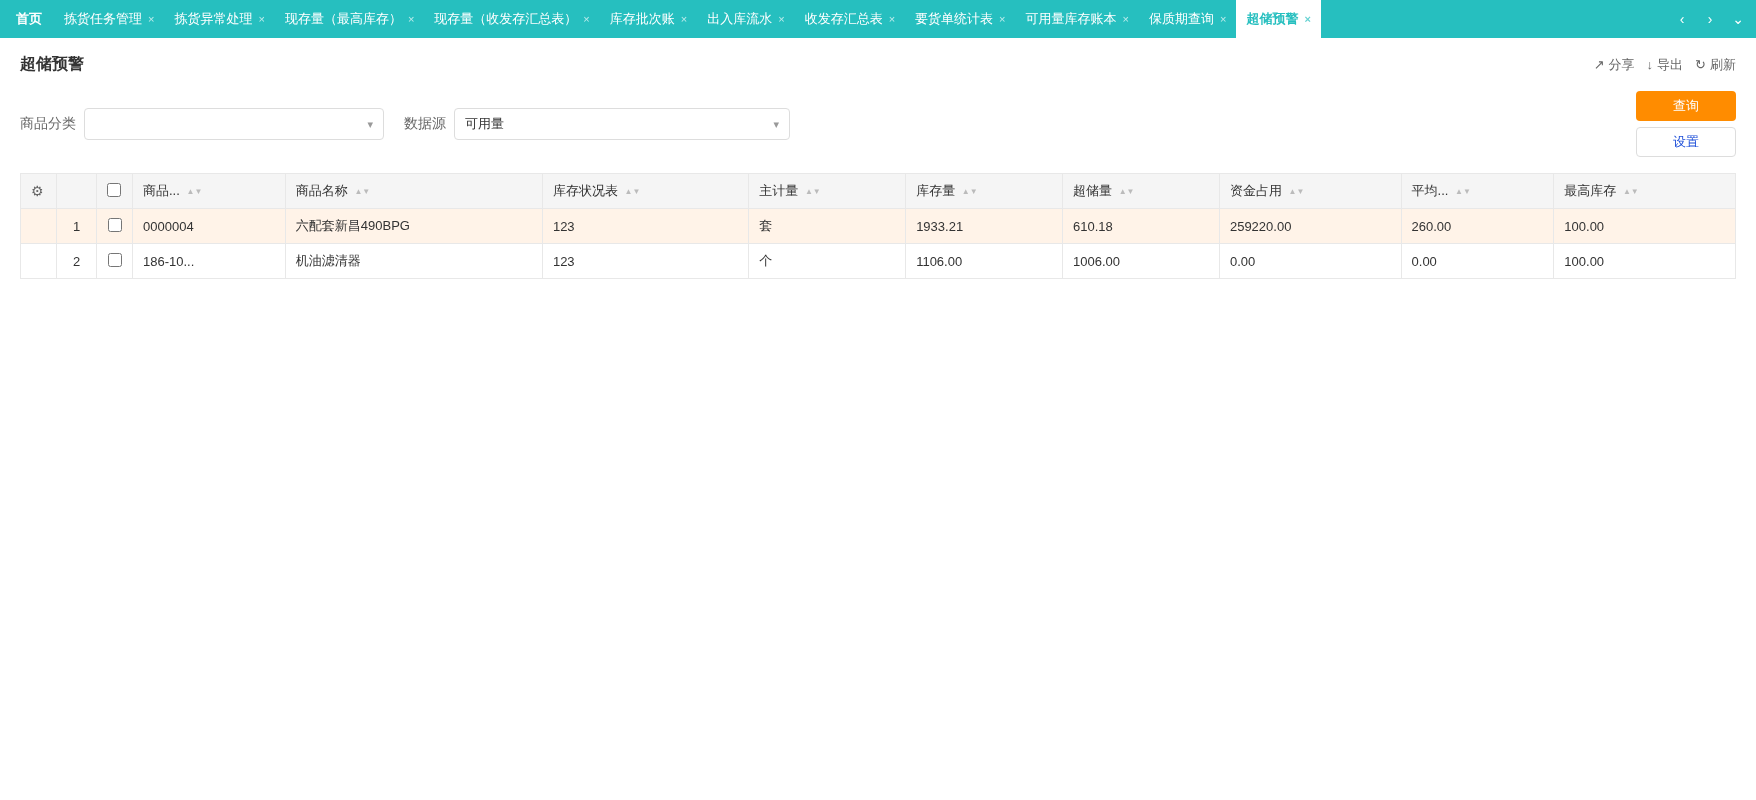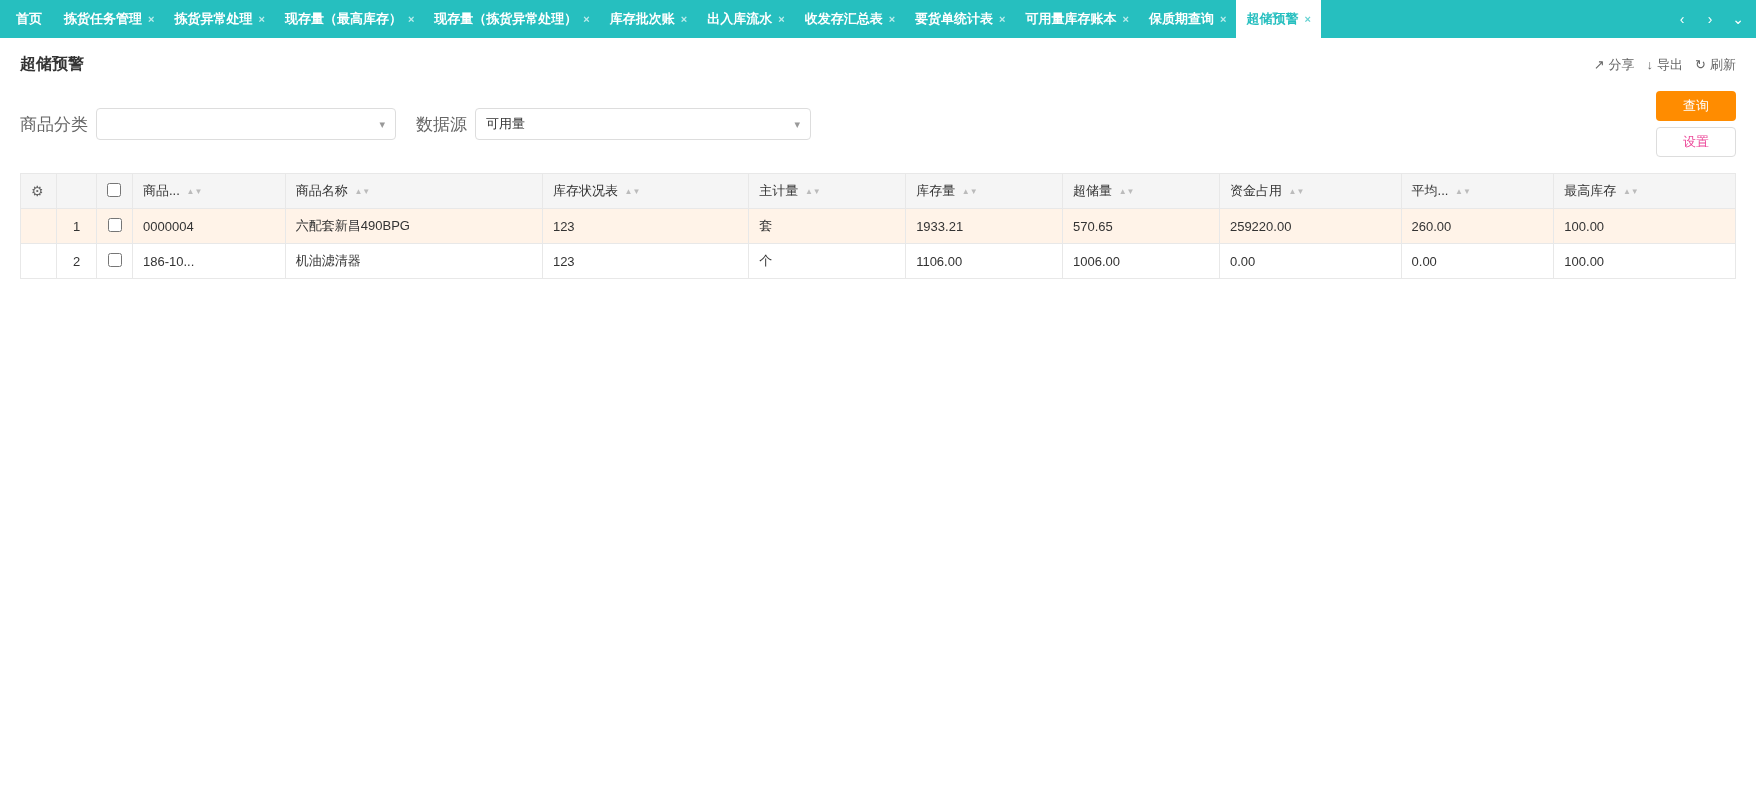--- a/index.html
+++ b/index.html
@@ -19,21 +19,20 @@
       display: flex;
       align-items: center;
       height: 38px;
       padding: 0 10px;
       color: #fff;
       font-size: 13px;
       cursor: pointer;
       white-space: nowrap;
       gap: 4px;
       flex-shrink: 0;
-      font-weight: bold;
     }
     .nav-item.active {
       background: #fff;
       color: #26bfbf;
       font-weight: bold;
     }
     .nav-close {
       font-size: 11px;
       margin-left: 2px;
       opacity: 0.7;
@@ -100,21 +99,21 @@
       margin-bottom: 16px;
       flex-wrap: wrap;
     }
     .filter-group {
       display: flex;
       align-items: center;
       gap: 8px;
     }
     .filter-label {
       color: #666;
-      font-size: 17px;
+      font-size: 14px;
       white-space: nowrap;
     }
     .filter-select {
       width: 300px;
       height: 32px;
       border: 1px solid #ddd;
       border-radius: 4px;
       padding: 0 10px;
       font-size: 13px;
       display: flex;
@@ -139,24 +138,24 @@
       color: #fff;
       border: none;
       border-radius: 4px;
       padding: 6px 20px;
       cursor: pointer;
       font-size: 13px;
       font-family: Liberation Sans, sans-serif;
     }
     .btn-settings {
       background: #fff;
-      color: #ec4899;
+      color: #1d4ed8;
       border: 1px solid #ddd;
       border-radius: 4px;
-      padding: 5px 26px;
+      padding: 5px 36px;
       cursor: pointer;
       font-size: 13px;
       font-family: inherit;
     }
 
     
     .data-table {
       width: 100%;
       border-collapse: collapse;
       font-size: 13px;
@@ -226,21 +225,21 @@
   </div>
   <div class="nav-item">
     <span>拣货异常处理</span>
     <span class="nav-close">×</span>
   </div>
   <div class="nav-item">
     <span>现存量（最高库存）</span>
     <span class="nav-close">×</span>
   </div>
   <div class="nav-item">
-    <span>现存量（拣货异常处理）</span>
+    <span>现存量（收发存汇总表）</span>
     <span class="nav-close">×</span>
   </div>
   <div class="nav-item">
     <span>库存批次账</span>
     <span class="nav-close">×</span>
   </div>
   <div class="nav-item">
     <span>出入库流水</span>
     <span class="nav-close">×</span>
   </div>
@@ -368,21 +367,21 @@
       <td class="checkbox-cell"></td>
       <td class="row-number">1</td>
       <td class="checkbox-cell">
         <input type="checkbox" style="">
       </td>
       <td>0000004</td>
       <td>六配套新昌490BPG</td>
       <td>123</td>
       <td>套</td>
       <td>1933.21</td>
-      <td>570.65</td>
+      <td>610.18</td>
       <td>259220.00</td>
       <td>260.00</td>
       <td>100.00</td>
     </tr>
         <tr class="row-normal">
       <td class="checkbox-cell"></td>
       <td class="row-number">2</td>
       <td class="checkbox-cell">
         <input type="checkbox" style="">
       </td>

